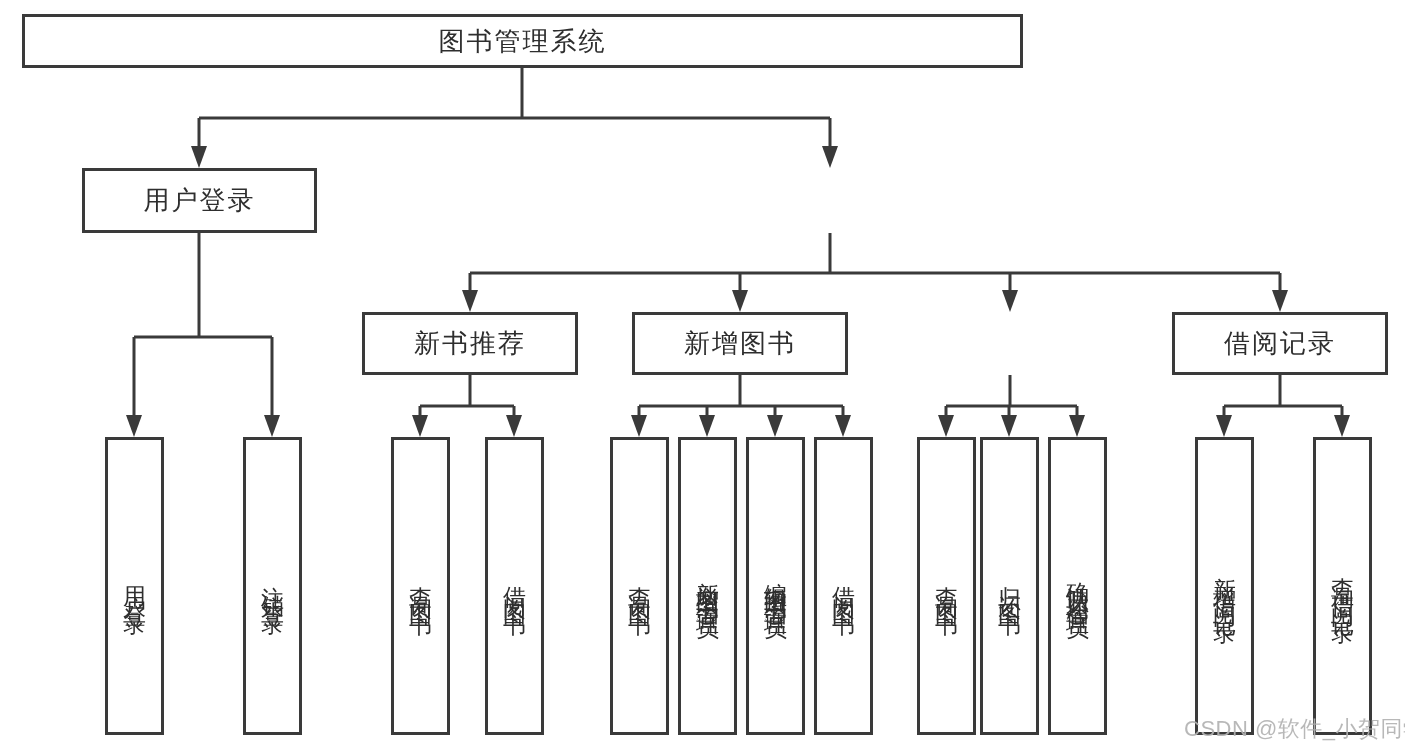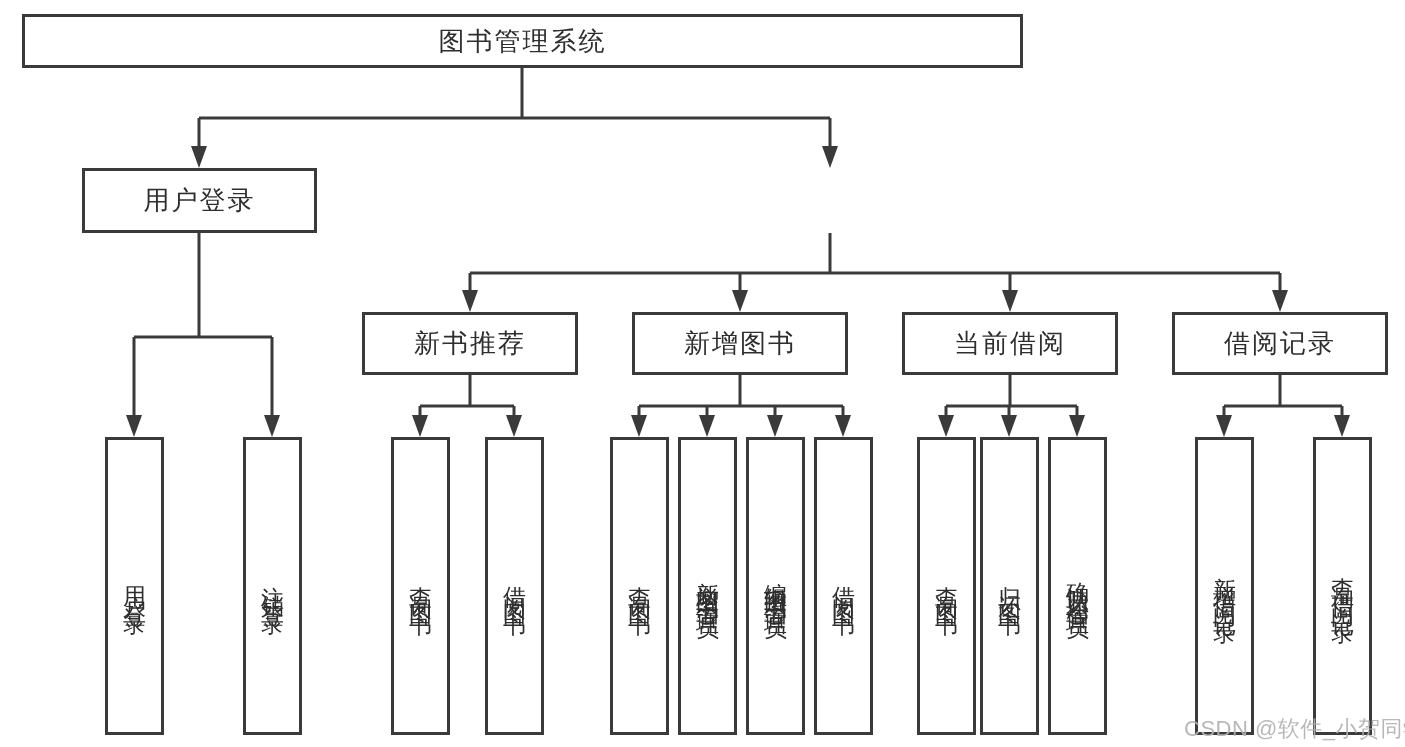--- a/index.html
+++ b/index.html
@@ -97,23 +97,20 @@
   <div class="box h-box" style="left:82px; top:168px; width:235px; height:65px">
     <span class="lbl">用户登录</span>
   </div>
 
   <div class="box h-box" style="left:362px; top:312px; width:216px; height:63px">
     <span class="lbl">新书推荐</span>
   </div>
   <div class="box h-box" style="left:632px; top:312px; width:216px; height:63px">
     <span class="lbl">新增图书</span>
   </div>
-  <div class="box h-box" style="left:902px; top:312px; width:216px; height:63px">
-    <span class="lbl">当前借阅</span>
-  </div>
   <div class="box h-box" style="left:1172px; top:312px; width:216px; height:63px">
     <span class="lbl">借阅记录</span>
   </div>
 
   <div class="box v-box" style="left:105px">
     <span class="vlbl">用户登录</span>
   </div>
   <div class="box v-box" style="left:243px">
     <span class="vlbl">注销登录</span>
   </div>

